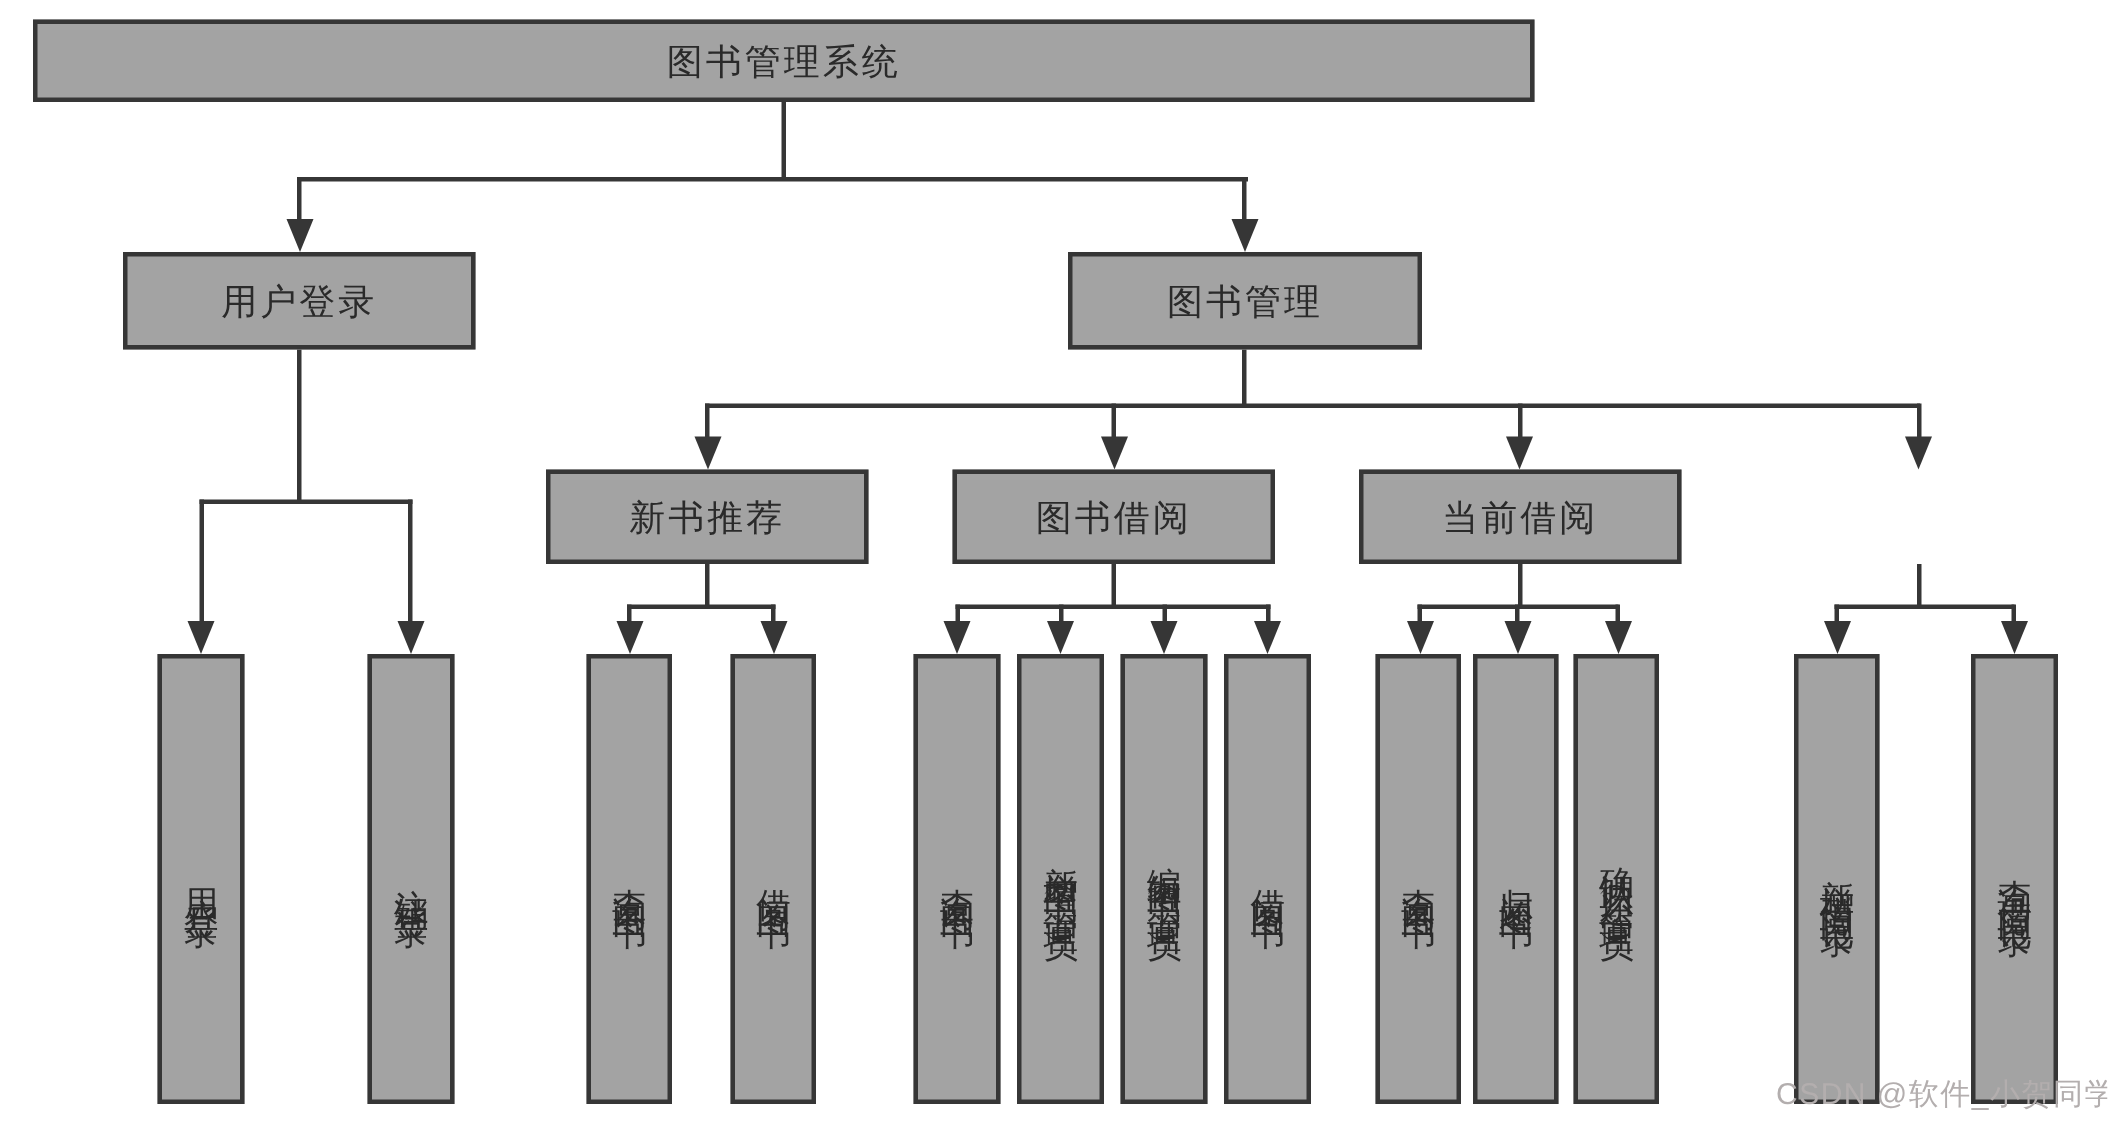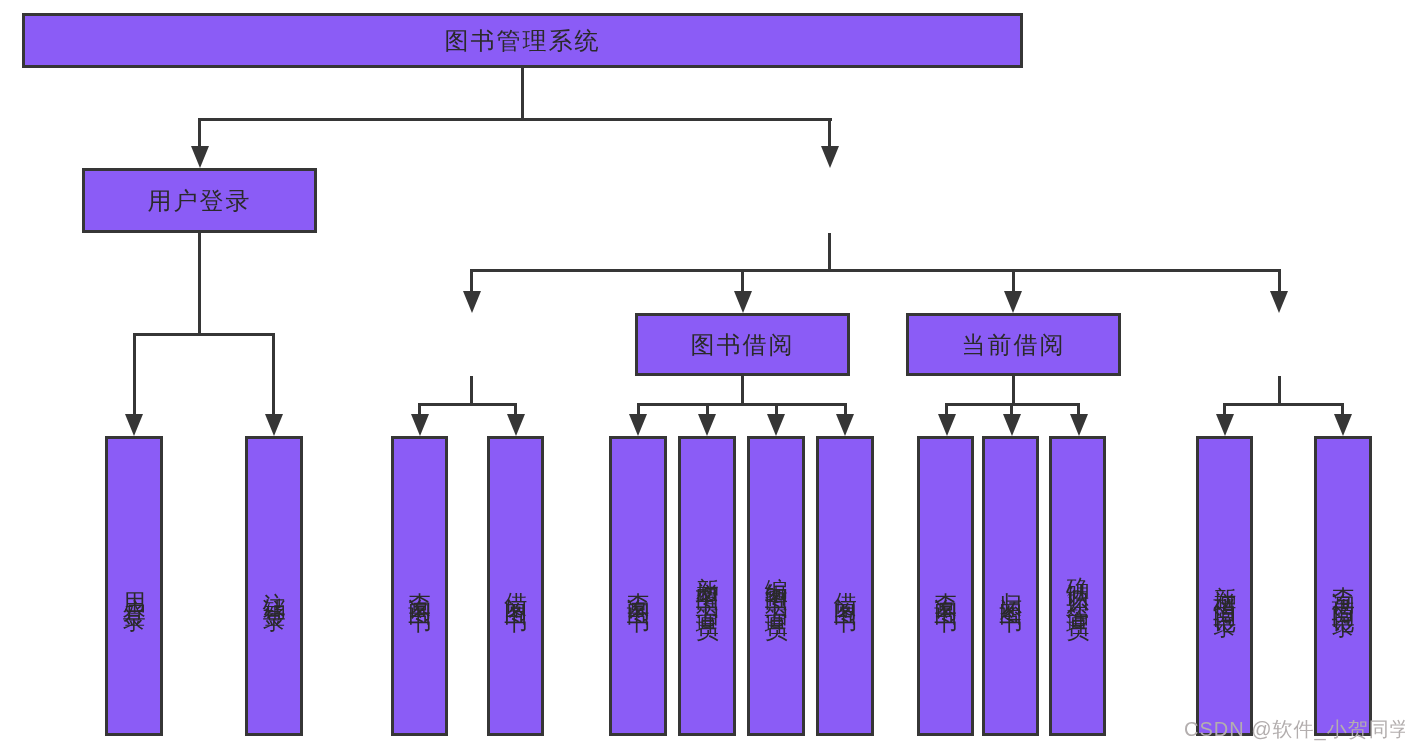--- a/index.html
+++ b/index.html
@@ -19,21 +19,21 @@
   
   .ar {
     position: absolute; width: 0; height: 0;
     border-left: 9px solid transparent;
     border-right: 9px solid transparent;
     border-top: 22px solid #363636;
   }
   
   .box {
     position: absolute;
-    background: #8b5cf6;
+    background: #a3a3a3;
     border: 3px solid #363636;
     display: flex;
     align-items: center;
     justify-content: center;
   }
   .hbox { font-size: 24px; letter-spacing: 2px; color: #2a2a2a; }
   .vbox { }
   .vtext {
     writing-mode: vertical-rl;
     text-orientation: mixed;
@@ -114,21 +114,23 @@
   <div class="vl" style="left:1278px;top:376px;height:29px"></div>
   <div class="hl" style="left:1223px;top:403px;width:120px"></div>
   <div class="vl" style="left:1223px;top:403px;height:15px"></div>
   <div class="ar" style="left:1216px;top:414px"></div>
   <div class="vl" style="left:1341px;top:403px;height:15px"></div>
   <div class="ar" style="left:1334px;top:414px"></div>
 
   <div class="box hbox" style="left:22px;top:13px;width:1001px;height:55px">图书管理系统</div>
 
   <div class="box hbox" style="left:82px;top:168px;width:235px;height:65px">用户登录</div>
+  <div class="box hbox" style="left:712px;top:168px;width:236px;height:65px">图书管理</div>
 
+  <div class="box hbox" style="left:364px;top:313px;width:215px;height:63px">新书推荐</div>
   <div class="box hbox" style="left:906px;top:313px;width:215px;height:63px">当前借阅</div>
   <div class="box hbox" style="left:635px;top:313px;width:215px;height:63px">图书借阅</div>
 
   <div class="box vbox" style="left:105px;top:436px;width:58px;height:300px">
     <span class="vtext">用户登录</span>
   </div>
   <div class="box vbox" style="left:245px;top:436px;width:58px;height:300px">
     <span class="vtext">注销登录</span>
   </div>
 

